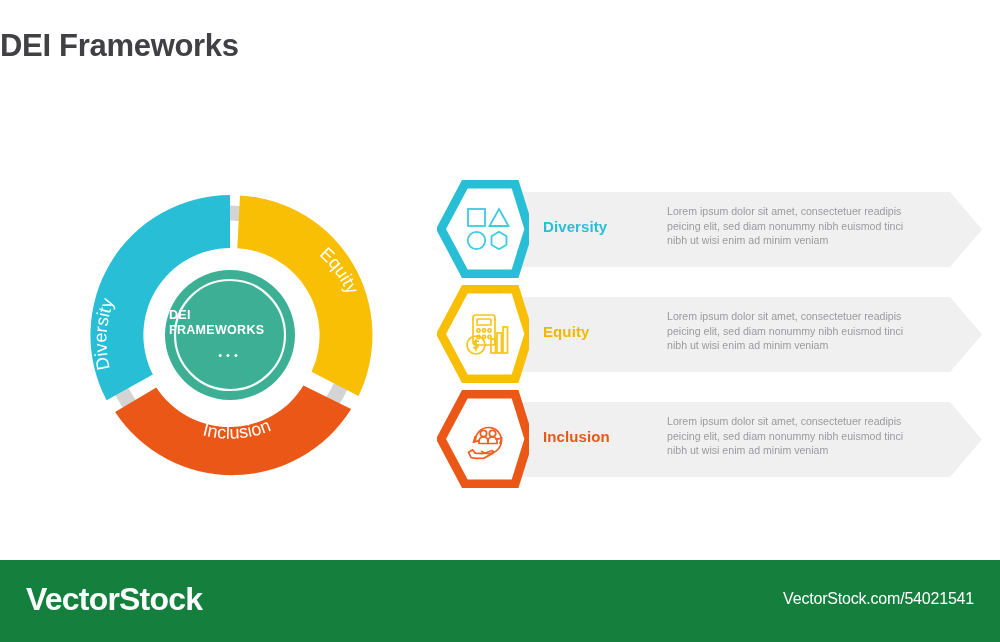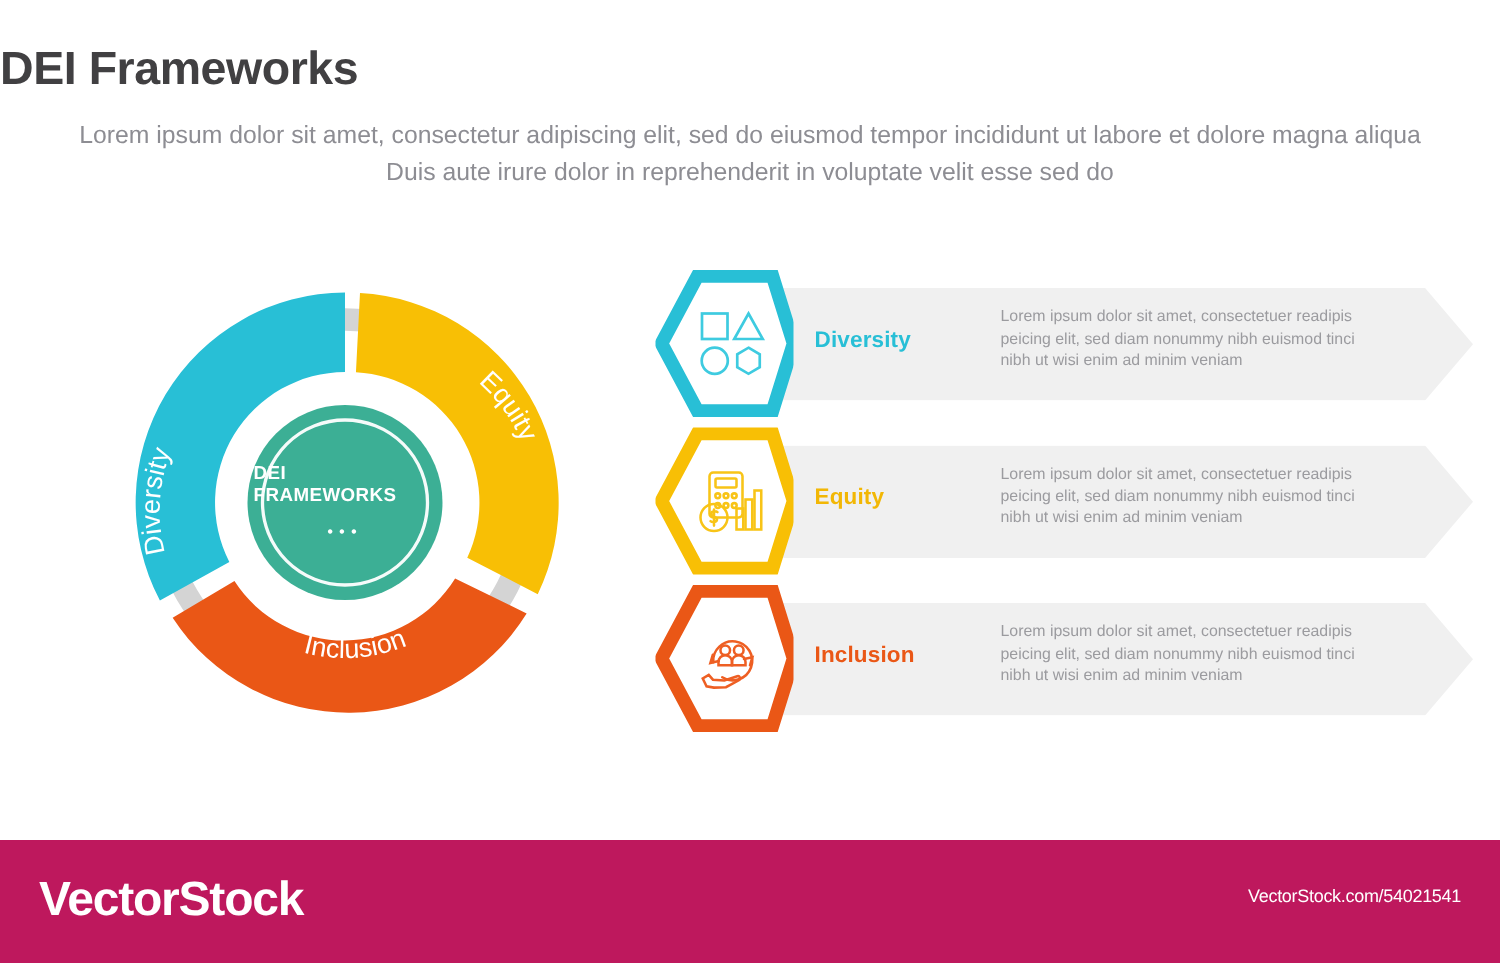--- a/index.html
+++ b/index.html
@@ -140,47 +140,46 @@
     color: #9b9b9f;
   }
 
   
   .footer {
     position: absolute;
     left: 0;
     top: 560px;
     width: 1000px;
     height: 82px;
-    background: #be185d;
+    background: #15803d;
   }
   .footer-logo {
     position: absolute;
     left: 26px;
     top: 21px;
     color: #ffffff;
     font-size: 32px;
     font-weight: bold;
     letter-spacing: -0.8px;
   }
   .footer-url {
     position: absolute;
     right: 26px;
     top: 30px;
     color: #ffffff;
-    font-size: 12px;
+    font-size: 16px;
     letter-spacing: -0.2px;
   }
 </style>
 </head>
 <body>
 
 <div class="stage">
 
   <div class="page-title">DEI Frameworks</div>
-  <div class="page-subtitle">Lorem ipsum dolor sit amet, consectetur adipiscing elit, sed do eiusmod tempor incididunt ut labore et dolore magna aliqua Duis aute irure dolor in reprehenderit in voluptate velit esse sed do</div>
 
   <div class="circle-wrap">
     <svg width="350" height="335" viewBox="0 0 350 335">
 
       <circle cx="175" cy="167" r="122" fill="none" stroke="#d4d4d4" stroke-width="15"></circle>
 
       <path d="M 175 27 A 140 140 0 0 0 51.6 232.3 L 97.9 206.6 A 87 87 0 0 1 175 80 Z" fill="#28bfd6"></path>
 
       <path d="M 185 27.4 A 140 140 0 0 1 303.5 228.1 L 256.5 203.8 A 87 87 0 0 0 182.3 80.2 Z" fill="#f8bf05"></path>
 

